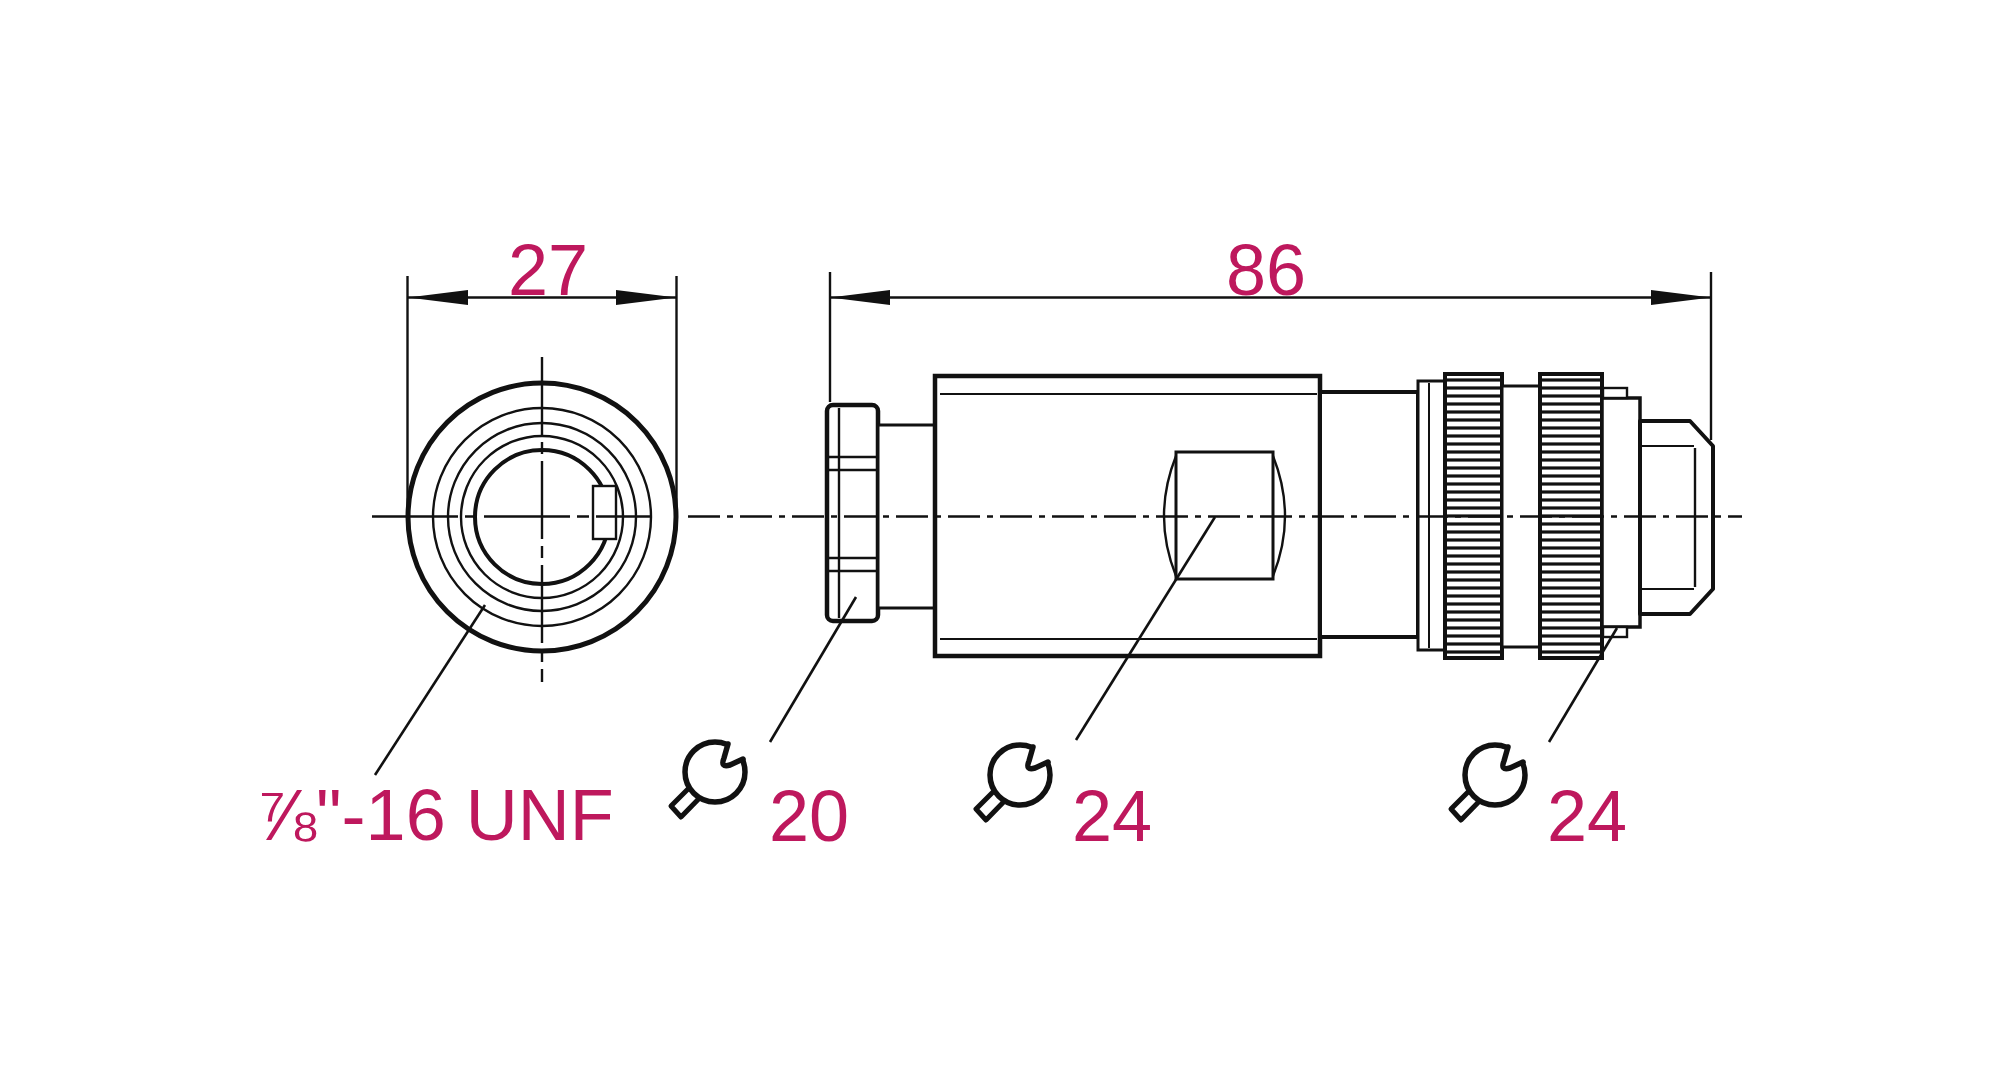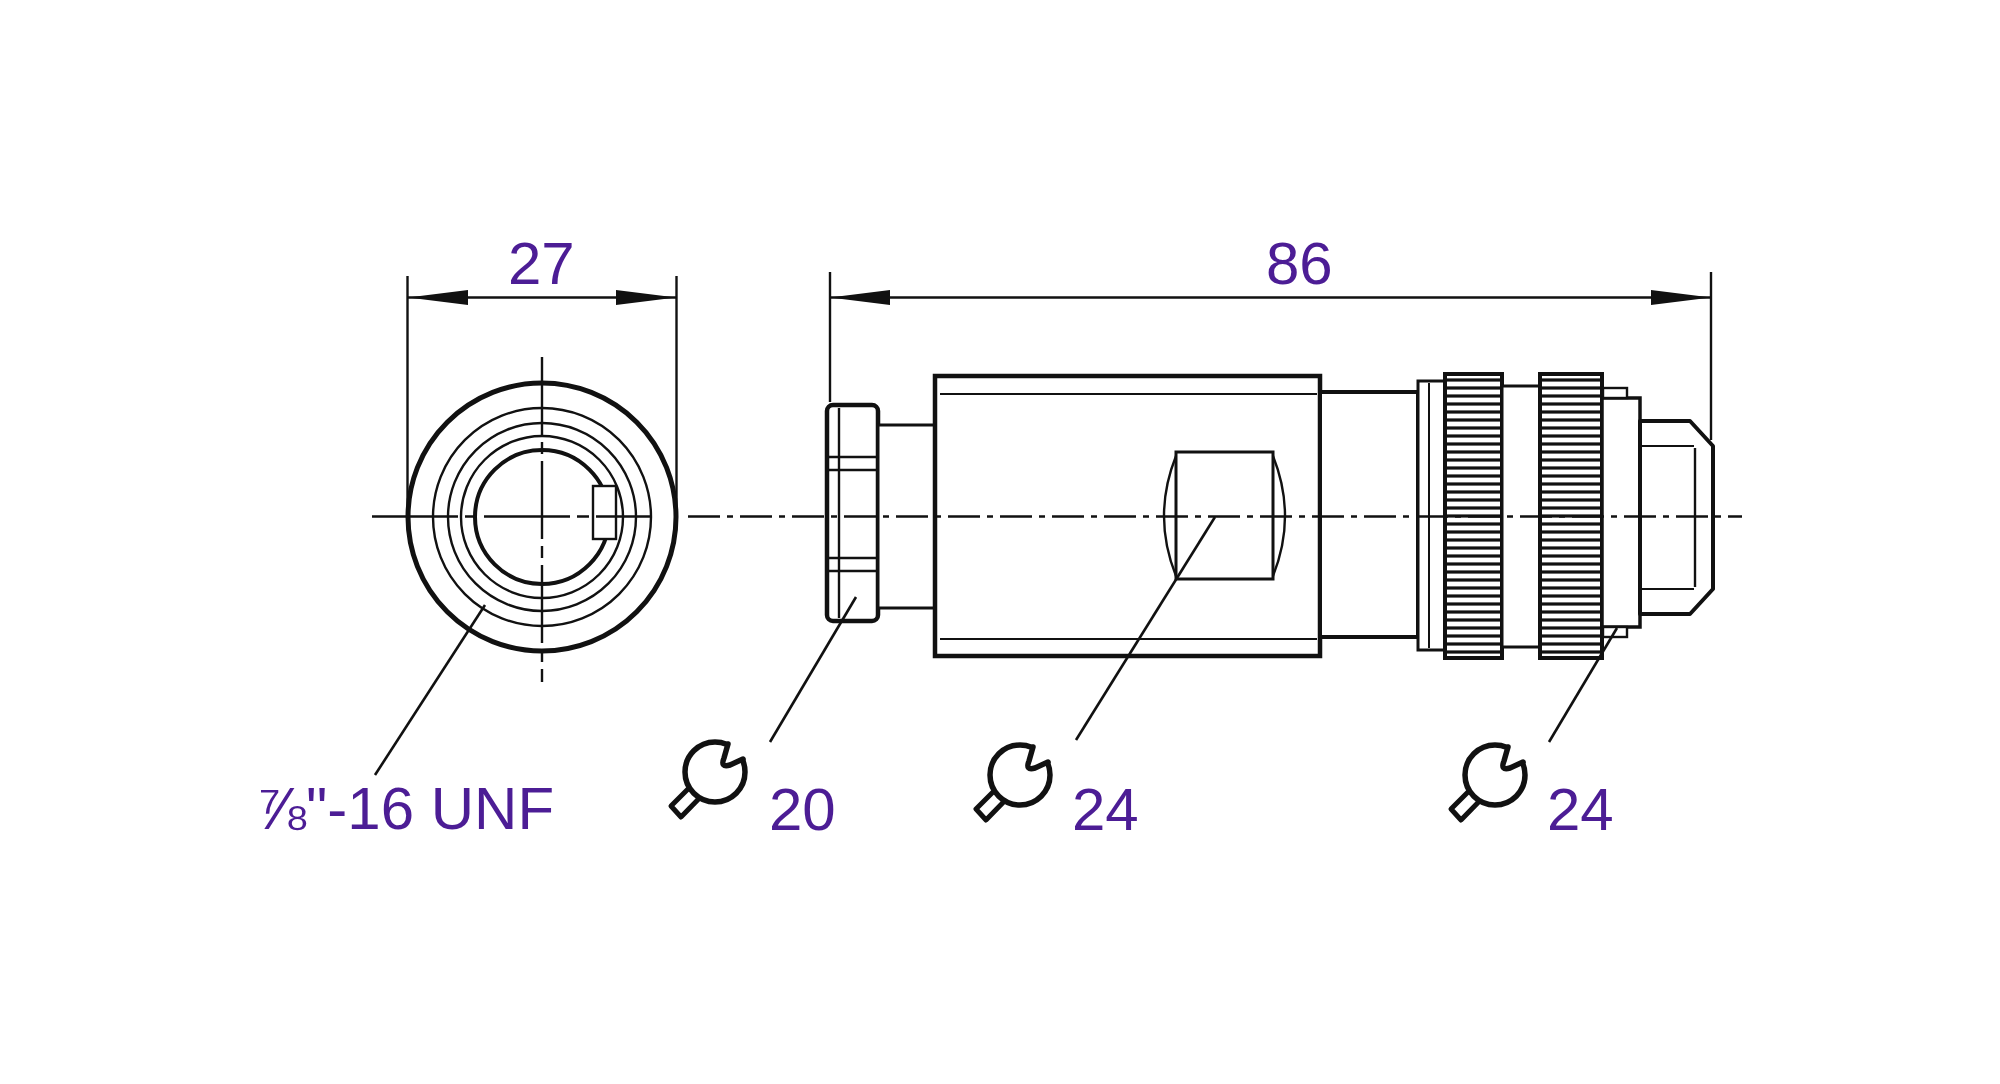--- a/index.html
+++ b/index.html
@@ -6,22 +6,22 @@
   .canvas{
     position:relative;
     width:2000px;height:1084px;
     background:#fff;
     font-family:"Liberation Sans", sans-serif;
     overflow:hidden;
   }
   .drawing-svg{position:absolute;left:0;top:0;}
   .lbl{
     position:absolute;
-    color:#4c1d95;
-    font-size:60px;
+    color:#be185d;
+    font-size:72px;
     line-height:1;
     white-space:nowrap;
     letter-spacing:0px;
   }
 </style>
 </head>
 <body>
 
 <div class="canvas">
 
@@ -130,21 +130,21 @@
     <g stroke="#111" stroke-width="2.6" fill="none">
       <line x1="485" y1="605" x2="375" y2="775"></line>
       <line x1="856" y1="597" x2="770" y2="742"></line>
       <line x1="1215" y1="517" x2="1076" y2="740"></line>
       <line x1="1617" y1="628" x2="1549" y2="742"></line>
     </g>
   </svg>
 
   <div class="lbl" style="left:508px; top:234px;">27</div>
 
-  <div class="lbl" style="left:1226px; top:234px;margin-left:40px;">86</div>
+  <div class="lbl" style="left:1226px; top:234px;">86</div>
 
   <div class="lbl" style="left:256px; top:779px;">⅞"-16 UNF</div>
 
   <div class="lbl" style="left:769px; top:780px;">20</div>
 
   <div class="lbl" style="left:1072px; top:780px;">24</div>
 
   <div class="lbl" style="left:1547px; top:780px;">24</div>
 
 </div>

